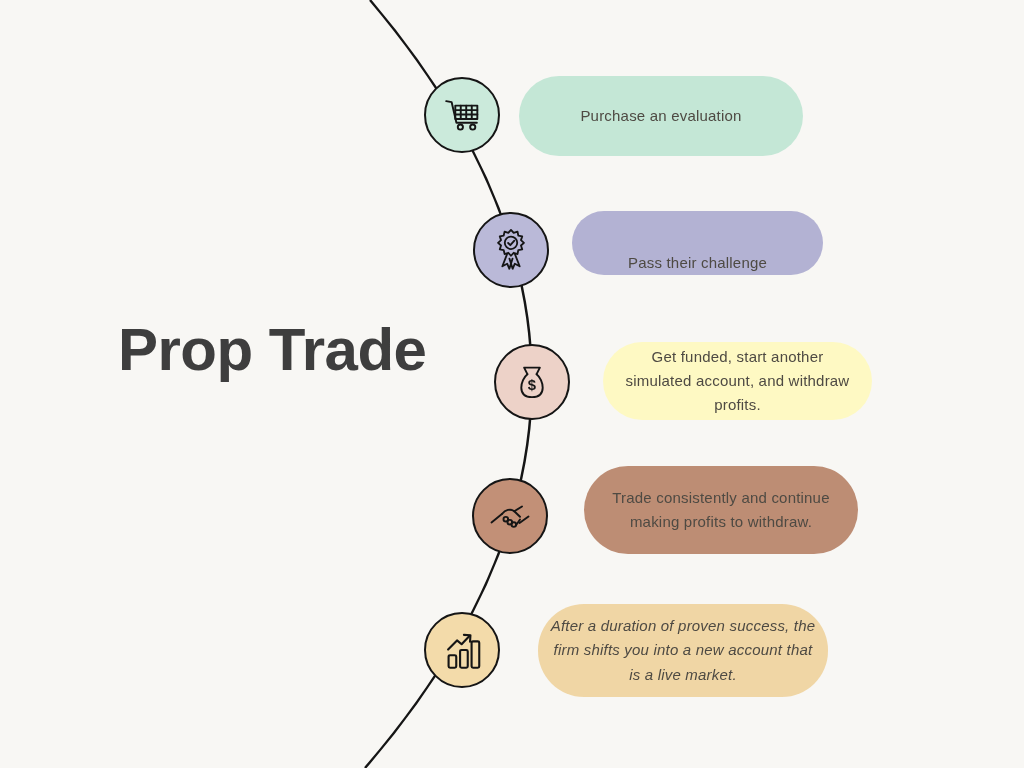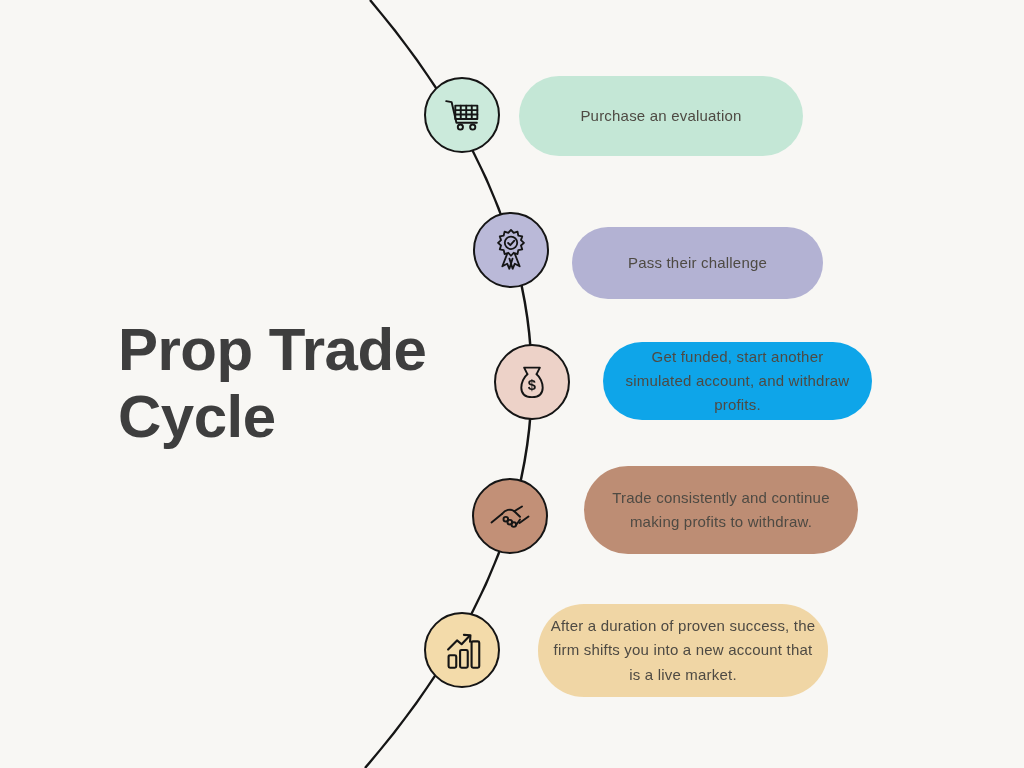--- a/index.html
+++ b/index.html
@@ -14,38 +14,37 @@
   .node svg{display:block;}
   .pill{position:absolute;display:flex;align-items:center;justify-content:center;
         text-align:center;color:var(--text,#4e4a43);font-size:15px;line-height:1.62;
         letter-spacing:0.2px;box-sizing:border-box;padding:0 20px;}
   .n1{left:424px;top:77px;}
   .n2{left:473px;top:212px;}
   .n3{left:494px;top:344px;}
   .n4{left:472px;top:478px;}
   .n5{left:424px;top:612px;}
   .p1{left:519px;top:76px;width:284px;height:80px;border-radius:40px;}
-  .p2{left:572px;top:227px;width:251px;height:72px;border-radius:36px;}
+  .p2{left:572px;top:211px;width:251px;height:64px;border-radius:36px;align-items:flex-end;}
   .p3{left:603px;top:342px;width:269px;height:78px;border-radius:39px;padding:0 18px;}
   .p4{left:584px;top:466px;width:274px;height:88px;border-radius:44px;padding:16px 14px;}
-  .p5{left:538px;top:604px;width:290px;height:93px;border-radius:46px;padding:0 11px;}
+  .p5{left:538px;top:604px;width:290px;height:93px;border-radius:46px;padding:0 11px;font-style:italic;}
   .icon{stroke:currentColor;fill:none;stroke-linecap:round;stroke-linejoin:round;}
 </style>
 </head>
 <body>
 
 <div class="stage">
 
   <svg class="curve" width="1024" height="768" viewBox="0 0 1024 768">
     <path d="M370 0 Q696 384 365 768" stroke="#151515" stroke-width="2.4" fill="none"></path>
   </svg>
 
   <div class="title">
     <div>Prop Trade</div>
-    <div>Cycle</div>
   </div>
 
   <div class="node n1" style="background-color: rgb(203, 234, 219);">
     <svg class="icon" width="46" height="46" viewBox="0 0 48 48" stroke-width="2">
       <path d="M7.5 9.5 L13.2 10.6 L18.2 32 H39.5"></path>
       <rect x="17" y="14.2" width="23" height="14"></rect>
       <path d="M22.7 14.2 V28.2 M28.4 14.2 V28.2 M34.2 14.2 V28.2 M17 18.9 H40 M17 23.5 H40"></path>
       <circle cx="22.3" cy="36.6" r="2.7"></circle>
       <circle cx="35.2" cy="36.6" r="2.7"></circle>
     </svg>
@@ -67,21 +66,21 @@
     <span>Pass their challenge</span>
   </div>
 
   <div class="node n3" style="background-color: rgb(237, 210, 200);">
     <svg class="icon" width="46" height="46" viewBox="0 0 48 48" stroke-width="2">
       <path d="M19.2 15.8 L15.8 9 H32.2 L28.8 15.8"></path>
       <path d="M19.2 15.8 C12 21.5 7.8 39.8 24 39.8 C40.2 39.8 36 21.5 28.8 15.8"></path>
       <text x="24" y="32" text-anchor="middle" font-size="15.5" font-weight="600" fill="currentColor" stroke="none" font-family="'Liberation Sans',sans-serif">$</text>
     </svg>
   </div>
-  <div class="pill p3" style="background-color: #0ea5e9;">
+  <div class="pill p3" style="background-color: #fef9c3;">
     <span>Get funded, start another simulated account, and withdraw profits.</span>
   </div>
 
   <div class="node n4" style="background-color: rgb(194, 144, 119);">
     <svg class="icon" width="48" height="48" viewBox="0 0 48 48" stroke-width="1.9">
       <path d="M5.5 30.5 L16.2 21.8"></path>
       <path d="M16.2 21.8 C19 18 24.5 16.2 28.3 19.2 L34 24.8"></path>
       <path d="M36 14.5 L28.3 19.2"></path>
       <path d="M42.5 24.5 L33.5 31"></path>
       <circle cx="19.8" cy="27.2" r="2.3"></circle>

